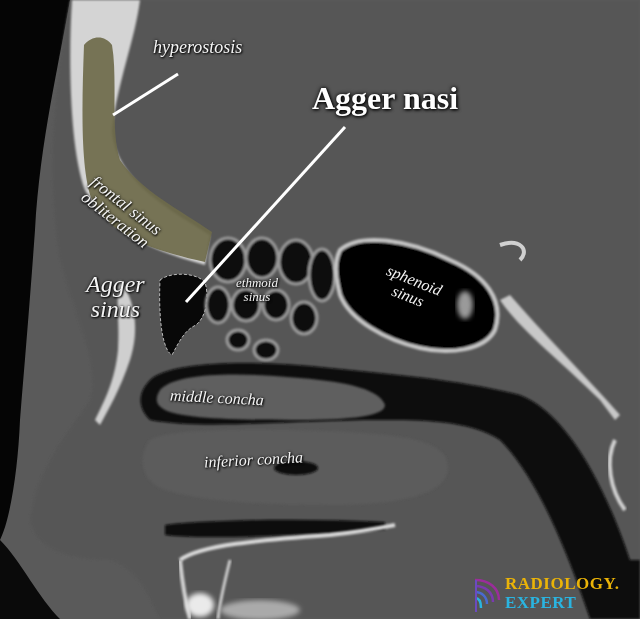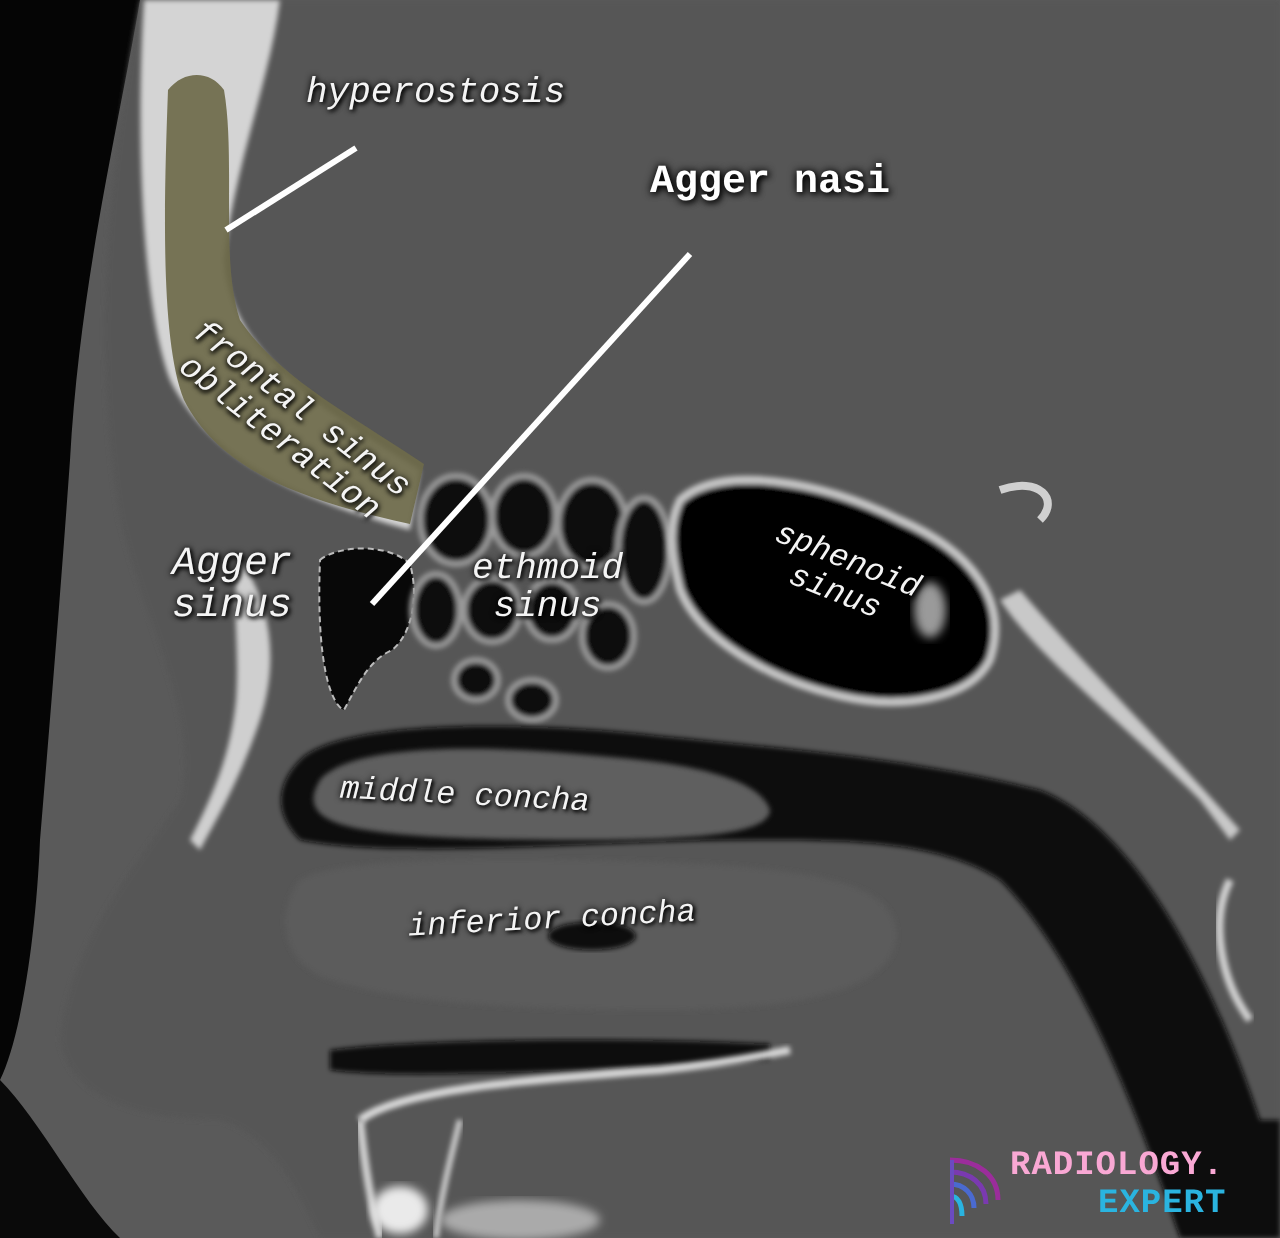--- a/index.html
+++ b/index.html
@@ -1,22 +1,22 @@
 <!DOCTYPE html>
 <html><head>
 <meta charset="utf-8">
 <style>
   html, body { margin: 0; padding: 0; background: #000; }
-  .stage { position: relative; width: 640px; height: 619px; overflow: hidden; background: #5a5a5a; font-family: Liberation Mono, monospace; }
+  .stage { position: relative; width: 640px; height: 619px; overflow: hidden; background: #5a5a5a; font-family: Liberation Serif, serif; }
   svg.scan { position: absolute; left: 0; top: 0; }
   .lbl { position: absolute; color: #f4f4f4; font-style: italic; white-space: nowrap; text-shadow: 0 0 3px #000, 1px 1px 2px #000; line-height: 1.05; text-align: center; }
-  .title { position: absolute; color: #fff; font-weight: bold; font-style: normal; text-align: center; text-shadow: 1px 1px 3px #000, 0 0 4px #000; line-height: 1.15; font-size: 20px; }
+  .title { position: absolute; color: #fff; font-weight: bold; font-style: normal; text-align: center; text-shadow: 1px 1px 3px #000, 0 0 4px #000; line-height: 1.15; font-size: 32px; }
   .logo { position: absolute; left: 473px; top: 574px; width: 160px; height: 40px; }
   .logo-word1 { position: absolute; left: 32px; top: 0; font-weight: bold; font-size: 17px; letter-spacing: 0.5px; }
-  .logo-word2 { position: absolute; left: 32px; top: 19px; font-weight: bold; font-size: 17px; letter-spacing: 0.5px; margin-left: 44px; }
+  .logo-word2 { position: absolute; left: 32px; top: 19px; font-weight: bold; font-size: 17px; letter-spacing: 0.5px; }
 </style>
 </head>
 <body>
 
 <div class="stage">
   <svg class="scan" width="640" height="619" viewBox="0 0 640 619">
     <defs>
       <filter id="blur1">
           <feGaussianBlur stdDeviation="1.2"></feGaussianBlur>
         </filter>
@@ -83,26 +83,26 @@
 
   <div class="title" style="left:285px; top:80px; width:200px;">
     <div>Agger nasi</div>
   </div>
 
   <div class="lbl" style="left:78px; top:195px; font-size:17px; transform:rotate(38deg); transform-origin:center;">
     <div>frontal sinus</div>
     <div>obliteration</div>
   </div>
 
-  <div class="lbl" style="left:86px; top:272px; font-size:20px;">
+  <div class="lbl" style="left:86px; top:272px; font-size:24px;">
     <div>Agger</div>
     <div>sinus</div>
   </div>
 
-  <div class="lbl" style="left:236px; top:276px; font-size:18px;">
+  <div class="lbl" style="left:236px; top:276px; font-size:13px;">
     <div>ethmoid</div>
     <div>sinus</div>
   </div>
 
   <div class="lbl" style="left:382px; top:272px; font-size:16px; transform:rotate(22deg);">
     <div>sphenoid</div>
     <div>sinus</div>
   </div>
 
   <div class="lbl" style="left:170px; top:390px; font-size:16px; transform:rotate(3deg);">middle concha</div>
@@ -110,16 +110,16 @@
   <div class="lbl" style="left:204px; top:452px; font-size:16px; transform:rotate(-3deg);">inferior concha</div>
 
   <div class="logo">
     <svg width="30" height="38" viewBox="0 0 30 38" style="position:absolute;left:0;top:2px;">
       <path d="M2 4 C16 4 26 12 26 24" stroke="#9b2d9b" stroke-width="2.5" fill="none"></path>
       <path d="M2 10 C12 10 20 16 20 26" stroke="#7a3ab0" stroke-width="2.5" fill="none"></path>
       <path d="M2 16 C9 16 14 21 14 28" stroke="#4a6ad0" stroke-width="2.5" fill="none"></path>
       <path d="M2 22 C6 22 8 26 8 32" stroke="#2ab4e0" stroke-width="2.5" fill="none"></path>
       <line x1="3" y1="4" x2="3" y2="36" stroke="#6b4bc0" stroke-width="2"></line>
     </svg>
-    <div class="logo-word1" style="color:#f9a8d4;">RADIOLOGY.</div>
+    <div class="logo-word1" style="color:#eab308;">RADIOLOGY.</div>
     <div class="logo-word2" style="color:#2ab4e0;">EXPERT</div>
   </div>
 </div>
 
 </body></html>

